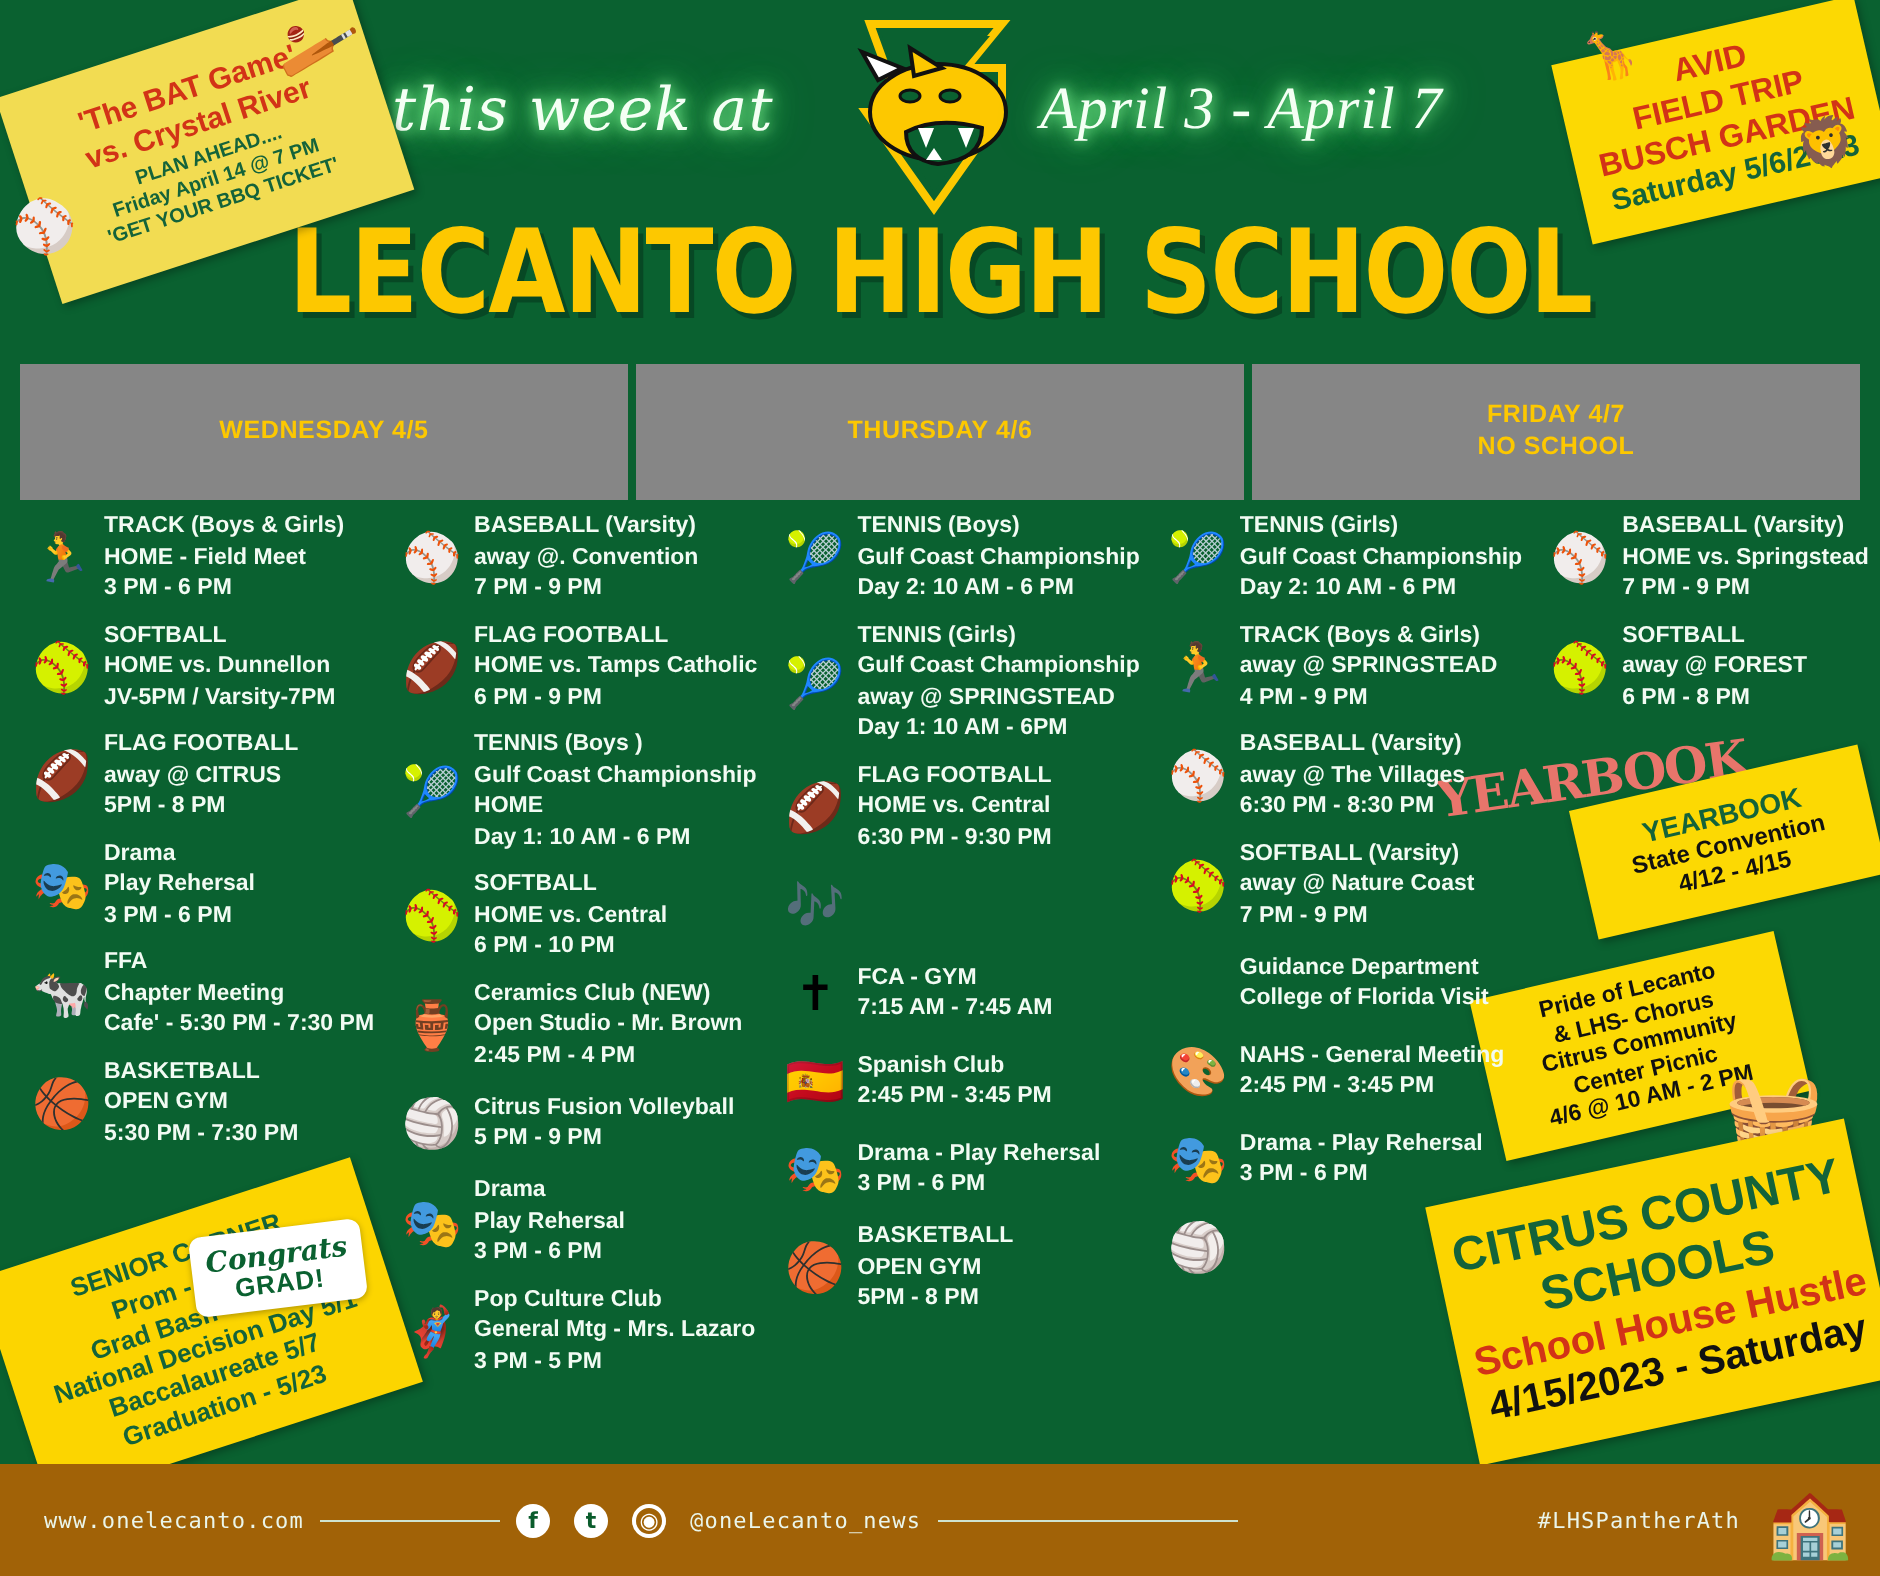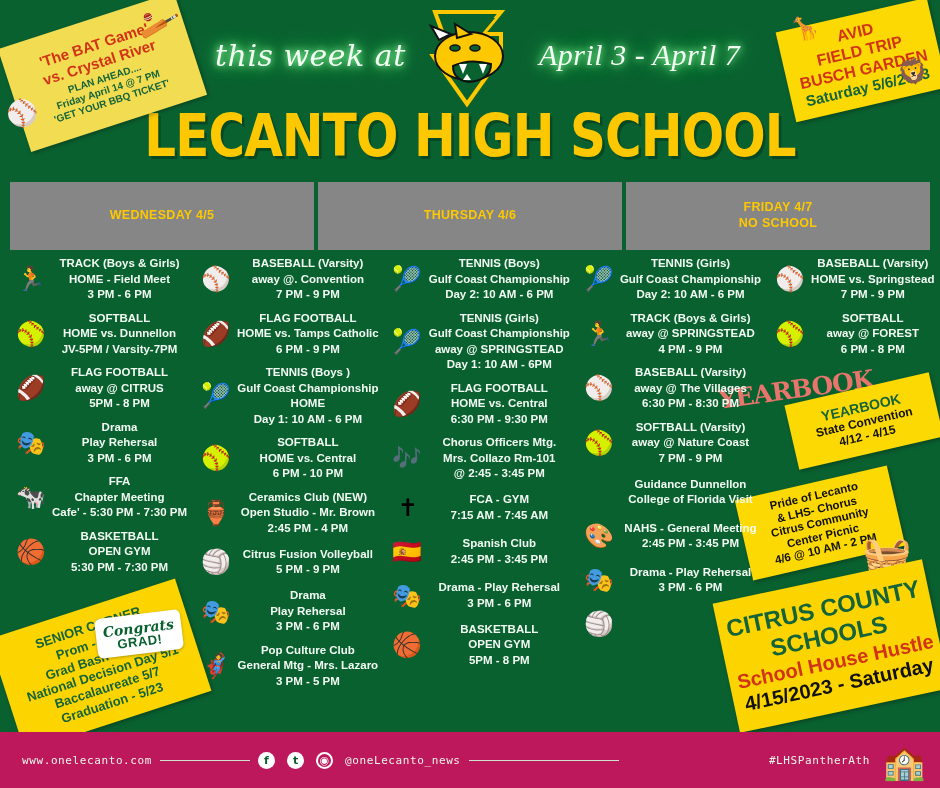--- a/index.html
+++ b/index.html
@@ -21,21 +21,20 @@
 
   .script-text {
     position: absolute;
     font-family: "DejaVu Serif", serif;
     font-style: italic;
     color: #f4fff4;
     font-size: 30px;
     letter-spacing: .5px;
     text-shadow: 0 0 7px #8dff9f, 0 0 14px #5fe87a, 0 0 22px #34c24f;
     white-space: nowrap;
-    margin-left: 19px;
   }
   #script-this-week { left: 196px; top: 38px; }
   #script-dates     { left: 520px; top: 38px; font-family: Liberation Serif, serif; }
 
   #logo { position: absolute; left: 405px; top: 4px; width: 125px; height: 110px; }
 
   #main-title {
     position: absolute; left: 0; top: 105px; width: 940px;
     text-align: center;
     font-family: "DejaVu Sans", sans-serif;
@@ -189,35 +188,34 @@
     margin-bottom: 8px;
     min-height: 34px;
   }
   .ev-icon {
     width: 42px; min-width: 42px; height: 36px;
     display: flex; align-items: center; justify-content: center;
     font-size: 24px; line-height: 1;
   }
   .ev-text {
     flex: 1;
-    text-align: center;
     color: #f2fbf3;
     font-size: 11.5px;
     font-weight: 700;
     line-height: 1.35;
     padding-right: 4px;
   }
   .ev-text .ln { display: block; white-space: nowrap; }
   .event.noicon .ev-icon { visibility: hidden; }
 
   
   #footer {
     position: absolute; left: 0; bottom: 0;
     width: 940px; height: 56px;
-    background: #be185d;
+    background: #a16207;
     display: flex; align-items: center;
   }
   #footer-inner {
     display: flex; align-items: center;
     width: 100%; padding: 0 22px;
     gap: 8px;
   }
   .foot-text {
     color: #eaf5ea; font-size: 11px; letter-spacing: .6px;
     font-family: "DejaVu Sans Mono", monospace;
@@ -474,25 +472,20 @@
         <div class="event">
           <div class="ev-icon emoji">🏈</div>
           <div class="ev-text">
             <span class="ln">FLAG FOOTBALL</span>
             <span class="ln">HOME vs. Central</span>
             <span class="ln">6:30 PM - 9:30 PM</span>
           </div>
         </div>
         <div class="event">
           <div class="ev-icon emoji">🎶</div>
-          <div class="ev-text">
-            <span class="ln">Chorus Officers Mtg.</span>
-            <span class="ln">Mrs. Collazo Rm-101</span>
-            <span class="ln">@ 2:45 - 3:45 PM</span>
-          </div>
         </div>
         <div class="event">
           <div class="ev-icon emoji">✝</div>
           <div class="ev-text">
             <span class="ln">FCA - GYM</span>
             <span class="ln">7:15 AM - 7:45 AM</span>
           </div>
         </div>
         <div class="event">
           <div class="ev-icon emoji">🇪🇸</div>
@@ -546,21 +539,21 @@
           <div class="ev-icon emoji">🥎</div>
           <div class="ev-text">
             <span class="ln">SOFTBALL (Varsity)</span>
             <span class="ln">away @ Nature Coast</span>
             <span class="ln">7 PM - 9 PM</span>
           </div>
         </div>
         <div class="event noicon">
           <div class="ev-icon emoji"></div>
           <div class="ev-text">
-            <span class="ln">Guidance Dunnellon</span>
+            <span class="ln">Guidance Department</span>
             <span class="ln">College of Florida Visit</span>
           </div>
         </div>
         <div class="event">
           <div class="ev-icon emoji">🎨</div>
           <div class="ev-text">
             <span class="ln">NAHS - General Meeting</span>
             <span class="ln">2:45 PM - 3:45 PM</span>
           </div>
         </div>

